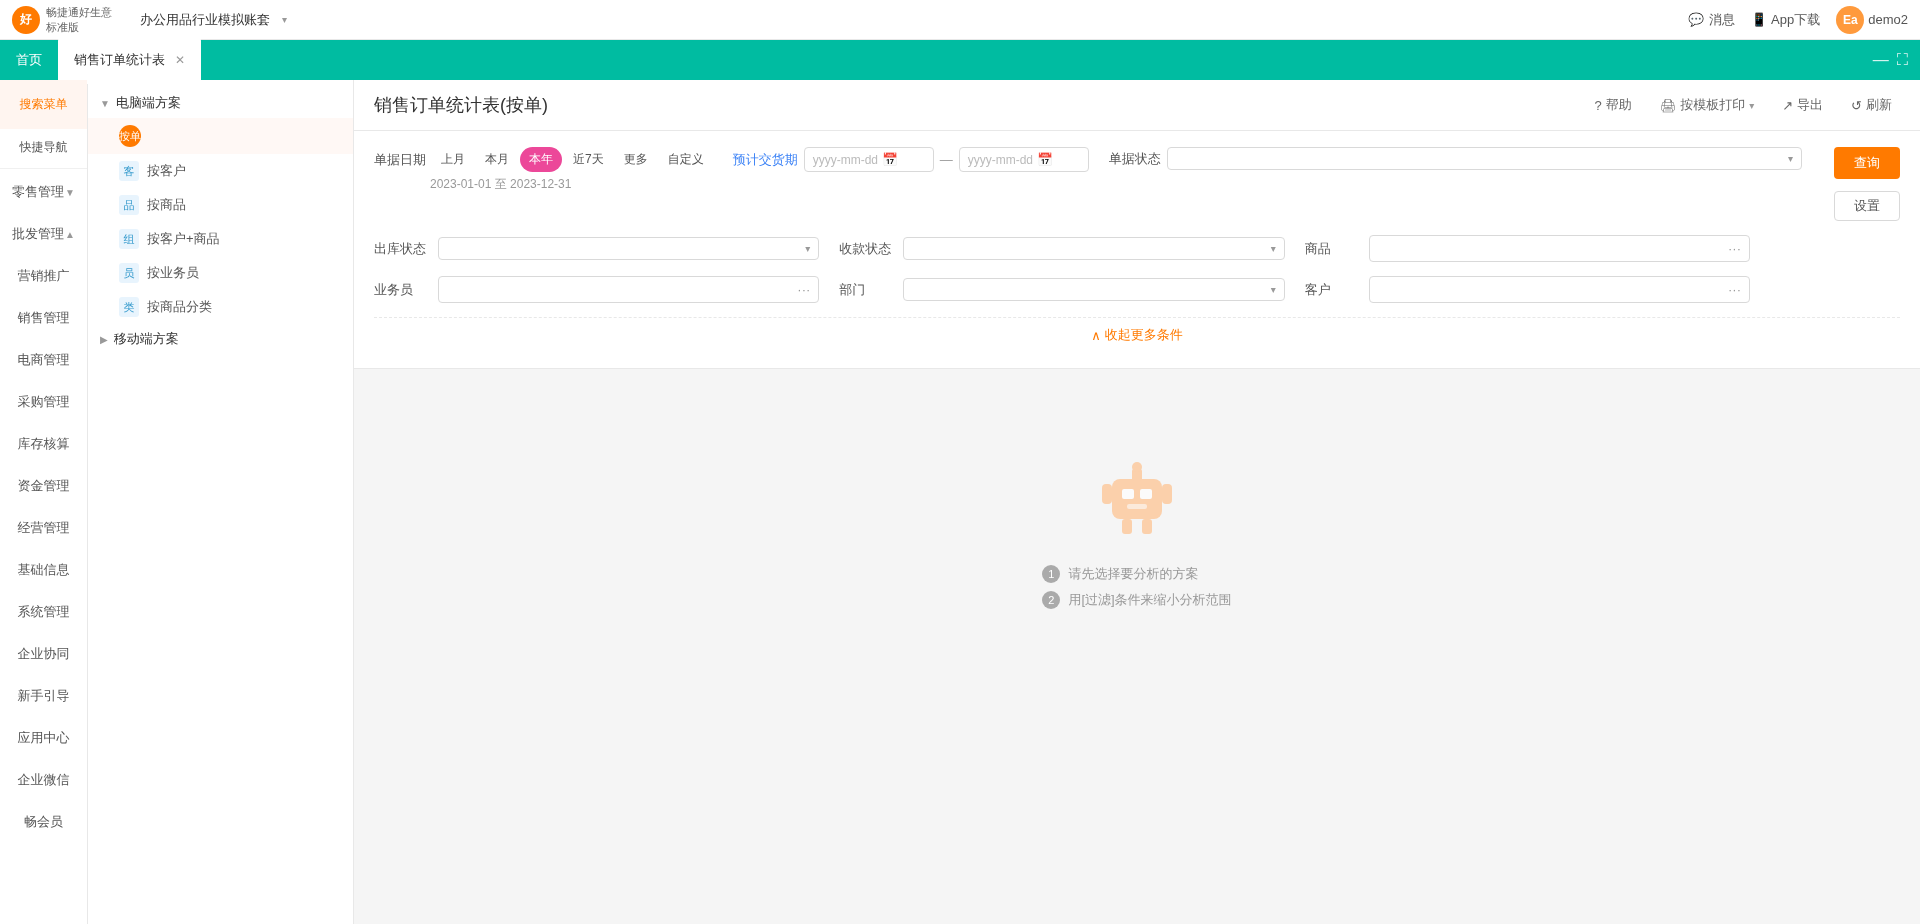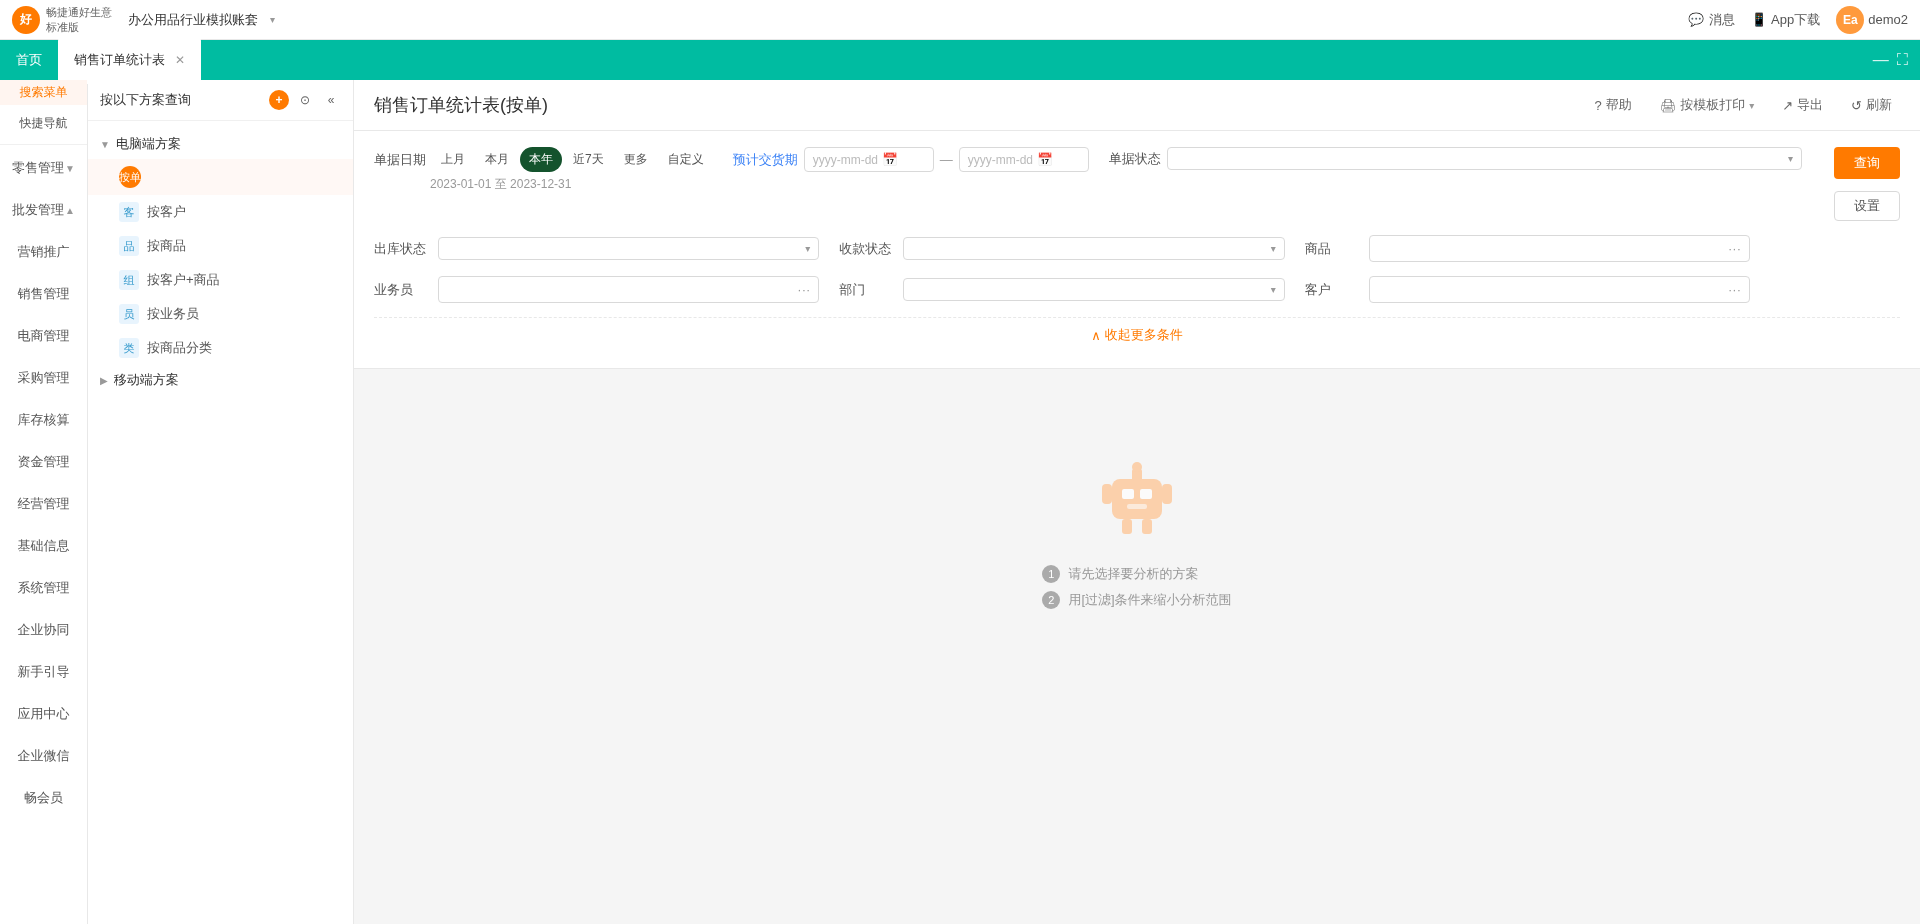--- a/index.html
+++ b/index.html
@@ -4,21 +4,21 @@
   <style>
     * { margin: 0; padding: 0; box-sizing: border-box; }
     body { font-family: 'Microsoft YaHei', sans-serif; font-size: 13px; background: #f5f5f5; color: #333; width: 1920px; height: 924px; overflow: hidden; display: flex; flex-direction: column; }
 
     
     .top-header { height: 40px; background: #fff; display: flex; align-items: center; padding: 0 12px; border-bottom: 1px solid #e8e8e8; justify-content: space-between; flex-shrink: 0; }
     .top-header-left { display: flex; align-items: center; gap: 8px; }
     .logo-area { display: flex; align-items: center; gap: 6px; }
     .logo-icon { width: 28px; height: 28px; background: #ff7a00; border-radius: 50%; display: flex; align-items: center; justify-content: center; color: #fff; font-size: 12px; font-weight: bold; }
     .logo-text { font-size: 11px; color: #666; line-height: 1.3; }
-    .app-title { font-size: 13px; color: #333; margin-left: 8px; }
+    .app-title { font-size: 13px; color: #333; margin-left: 20px; }
     .dropdown-arrow { font-size: 10px; color: #999; margin-left: 4px; cursor: pointer; }
     .top-header-right { display: flex; align-items: center; gap: 16px; }
     .header-btn { display: flex; align-items: center; gap: 4px; color: #555; font-size: 13px; cursor: pointer; }
     .user-avatar { width: 28px; height: 28px; background: #ff9a3c; border-radius: 50%; display: flex; align-items: center; justify-content: center; color: #fff; font-size: 12px; font-weight: bold; overflow: hidden; }
 
     
     .tab-bar { height: 40px; background: #00bca1; display: flex; align-items: center; padding: 0 0; flex-shrink: 0; }
     .tab-item { height: 47px; padding: 0 16px; display: flex; align-items: center; cursor: pointer; font-size: 13px; color: rgba(255,255,255,0.85); position: relative; gap: 6px; }
     .tab-item.home { color: #fff; }
     .tab-item.active { background: #fff; color: #333; border-radius: 4px 4px 0 0; }
@@ -27,21 +27,21 @@
     .tab-right-icon { color: rgba(255,255,255,0.85); font-size: 16px; cursor: pointer; }
 
     
     .main-layout { display: flex; flex: 1; overflow: hidden; }
 
     
     .sidebar { width: 88px; background: #fff; border-right: 1px solid #e8e8e8; display: flex; flex-direction: column; flex-shrink: 0; overflow-y: auto; }
     .sidebar-item { padding: 12px 8px; text-align: center; cursor: pointer; font-size: 13px; color: #555; display: flex; align-items: center; justify-content: center; position: relative; }
     .sidebar-item.has-arrow { justify-content: space-between; padding: 12px 12px; }
     .sidebar-item.has-arrow .arrow { font-size: 10px; color: #999; }
-    .search-menu { background: #fff5f0; color: #ff7a00; font-size: 12px; padding: 4px; }
+    .search-menu { background: #fff5f0; color: #ff7a00; font-size: 12px; padding: 16px; }
     .quick-nav { font-size: 12px; padding: 10px 8px; color: #555; cursor: pointer; text-align: center; }
     .sidebar-divider { height: 1px; background: #f0f0f0; margin: 2px 0; }
 
     
     .content-area { flex: 1; display: flex; overflow: hidden; }
 
     
     .scheme-panel { width: 266px; background: #fff; border-right: 1px solid #e8e8e8; flex-shrink: 0; overflow-y: auto; }
     .scheme-panel-header { padding: 10px 12px; display: flex; align-items: center; justify-content: space-between; border-bottom: 1px solid #f0f0f0; }
     .scheme-panel-title { font-size: 13px; color: #333; font-weight: 500; }
@@ -67,21 +67,21 @@
     .filter-area { background: #fff; margin: 0; padding: 16px 20px; border-bottom: 1px solid #e8e8e8; }
     .filter-row { display: flex; align-items: center; gap: 20px; margin-bottom: 14px; }
     .filter-row:last-child { margin-bottom: 0; }
     .filter-item { display: flex; align-items: center; gap: 8px; flex: 1; }
     .filter-label { font-size: 13px; color: #555; white-space: nowrap; min-width: 56px; }
     .date-input { border: 1px solid #d9d9d9; border-radius: 4px; padding: 4px 8px; font-size: 12px; color: #bbb; display: flex; align-items: center; gap: 4px; cursor: pointer; min-width: 130px; }
     .date-input .calendar-icon { color: #ff7a00; font-size: 13px; }
     .date-separator { color: #999; }
     .quick-dates { display: flex; align-items: center; gap: 2px; }
     .quick-date-btn { padding: 3px 8px; border-radius: 4px; font-size: 12px; color: #555; cursor: pointer; border: 1px solid transparent; }
-    .quick-date-btn.active { background: #14532d; color: #fff; border-radius: 20px; }
+    .quick-date-btn.active { background: #ec4899; color: #fff; border-radius: 20px; }
     .select-control { border: 1px solid #d9d9d9; border-radius: 4px; padding: 5px 8px; font-size: 12px; color: #555; display: flex; align-items: center; justify-content: space-between; cursor: pointer; min-width: 200px; }
     .select-arrow { color: #999; font-size: 10px; }
     .select-dots { color: #999; font-size: 13px; cursor: pointer; }
     .status-select { min-width: 300px; }
     .collapse-btn { display: flex; align-items: center; justify-content: center; padding: 8px 20px; cursor: pointer; color: #ff7a00; font-size: 13px; gap: 4px; border-top: 1px dashed #e8e8e8; margin-top: 8px; }
     
     .query-btns { display: flex; flex-direction: column; gap: 12px; margin-left: 12px; }
     .btn-query { background: #ff7a00; color: #fff; border: none; border-radius: 4px; padding: 7px 20px; font-size: 13px; cursor: pointer; white-space: nowrap; }
     .btn-settings { background: #fff; color: #555; border: 1px solid #d9d9d9; border-radius: 4px; padding: 5px 16px; font-size: 13px; cursor: pointer; white-space: nowrap; }
 
@@ -201,28 +201,20 @@
       <span>企业微信</span>
     </div>
     <div class="sidebar-item">
       <span>畅会员</span>
     </div>
   </div>
 
   <div class="content-area">
 
     <div class="scheme-panel">
-      <div class="scheme-panel-header">
-        <span class="scheme-panel-title">按以下方案查询</span>
-        <div class="scheme-panel-icons">
-          <div class="scheme-icon" style="background:#ff7a00;color:#fff;font-weight:bold;">+</div>
-          <div class="scheme-icon">⊙</div>
-          <div class="scheme-icon">«</div>
-        </div>
-      </div>
       <div class="scheme-tree">
 
         <div class="tree-group">
           <div class="tree-group-header">
             <span class="tree-chevron">▼</span>
             <span>电脑端方案</span>
           </div>
 
           <div class="tree-item active">
             <div class="active-dot">按单</div>

